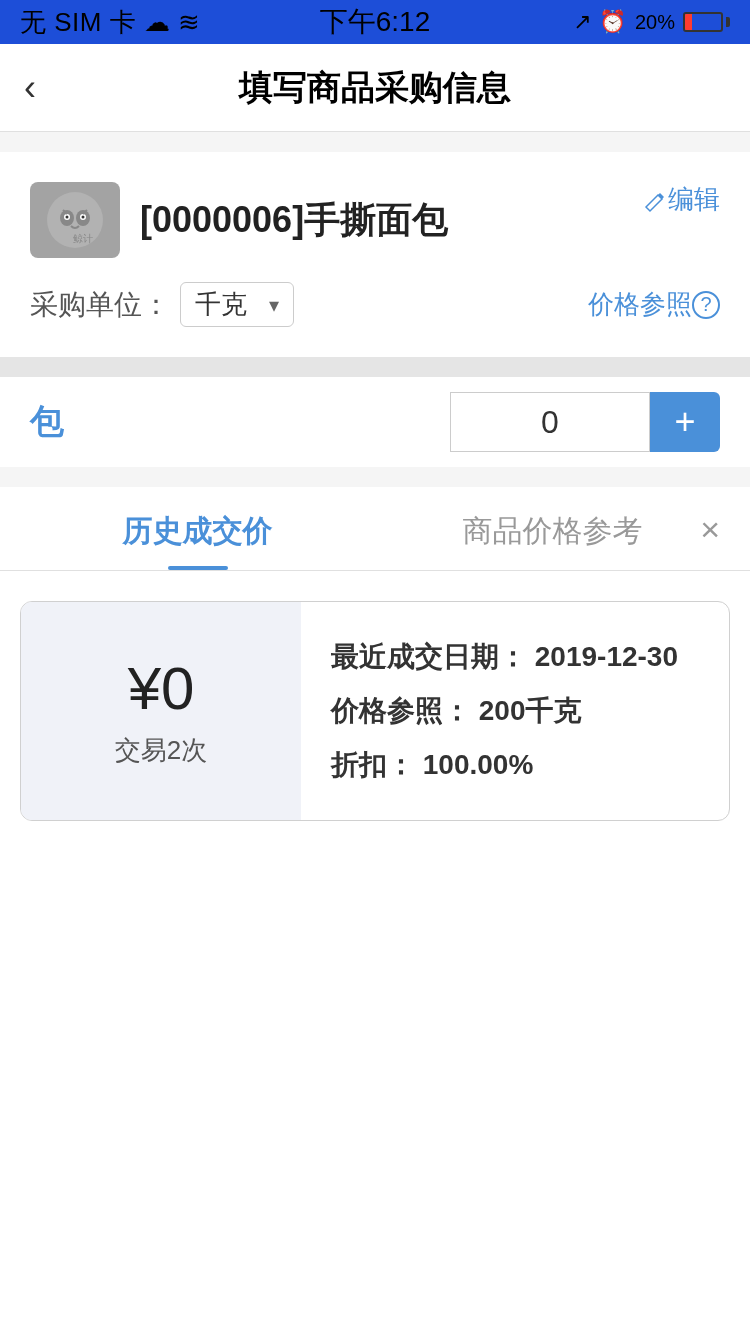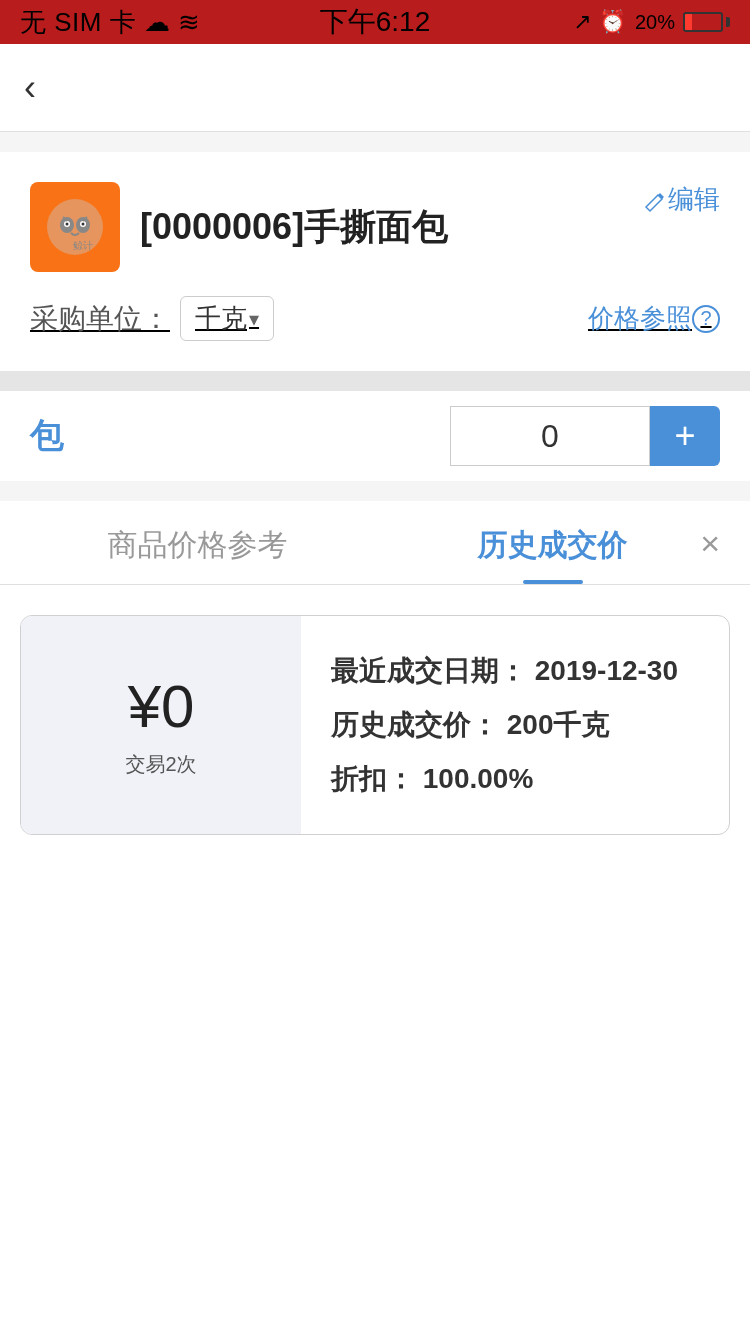--- a/index.html
+++ b/index.html
@@ -9,21 +9,21 @@
       min-height: 1334px;
       font-family: -apple-system, "PingFang SC", "Helvetica Neue", Arial, sans-serif;
       background: #f5f5f5;
       overflow-x: hidden;
     }
 
     
     .status-bar {
       width: 750px;
       height: 44px;
-      background: #b91c1c;
+      background: #1d4ed8;
       display: flex;
       align-items: center;
       justify-content: space-between;
       padding: 0 20px;
     }
     .status-left {
       font-size: 26px;
       font-weight: 500;
       color: #000;
       letter-spacing: 0.5px;
@@ -106,22 +106,22 @@
       align-items: flex-start;
       justify-content: space-between;
     }
     .product-left {
       display: flex;
       align-items: center;
       gap: 20px;
     }
     .product-thumbnail {
       width: 90px;
-      height: 90px;
-      background: #f97316;
+      height: 76px;
+      background: #a3a3a3;
       border-radius: 8px;
       display: flex;
       align-items: center;
       justify-content: center;
       flex-shrink: 0;
     }
     .owl-icon {
       width: 60px;
       height: 60px;
     }
@@ -136,38 +136,37 @@
       white-space: nowrap;
       display: flex;
       align-items: center;
       cursor: pointer;
     }
     .product-bottom-row {
       display: flex;
       align-items: center;
       justify-content: space-between;
       margin-top: 24px;
-      text-decoration: underline;
     }
     .unit-row {
       display: flex;
       align-items: center;
       gap: 10px;
       font-size: 28px;
       color: #555;
     }
     .unit-selector {
       border: 1px solid #ccc;
       border-radius: 6px;
       padding: 4px 14px;
       font-size: 26px;
       color: #333;
       display: flex;
       align-items: center;
-      gap: 2px;
+      gap: 22px;
       cursor: pointer;
     }
     .price-ref-btn {
       display: flex;
       align-items: center;
       font-size: 26px;
       color: #4a90d9;
       cursor: pointer;
     }
     .help-circle {
@@ -304,21 +303,21 @@
       align-items: center;
       justify-content: center;
       padding: 40px 20px;
     }
     .price-amount {
       font-size: 60px;
       color: #222;
       font-weight: 400;
     }
     .price-transactions {
-      font-size: 20px;
+      font-size: 26px;
       color: #555;
       margin-top: 10px;
     }
     .price-right-panel {
       flex: 1;
       padding: 36px 30px;
       display: flex;
       flex-direction: column;
       gap: 16px;
       font-weight: bold;
@@ -348,20 +347,21 @@
       <div class="battery-body">
         <div class="battery-fill"></div>
       </div>
       <div class="battery-tip"></div>
     </div>
   </div>
 </div>
 
 <div class="nav-bar">
   <span class="nav-back">‹</span>
+  <span class="nav-title">填写商品采购信息</span>
 </div>
 
 <div class="product-card">
   <div class="product-top-row">
     <div class="product-left">
       <div class="product-thumbnail">
 
         <svg class="owl-icon" viewBox="0 0 60 60" fill="none" xmlns="http://www.w3.org/2000/svg">
           <circle cx="30" cy="30" r="28" fill="#c8c8c8" opacity="0.4"></circle>
           <ellipse cx="22" cy="28" rx="7" ry="8" fill="#888"></ellipse>
@@ -412,44 +412,44 @@
     </div>
     <div class="qty-plus-btn">
       <span>+</span>
     </div>
   </div>
 </div>
 
 <div class="bottom-panel">
 
   <div class="tab-bar">
+    <div class="tab-item active">
+      <span>历史成交价</span>
+    </div>
     <div class="tab-item">
       <span>商品价格参考</span>
-    </div>
-    <div class="tab-item active">
-      <span>历史成交价</span>
     </div>
     <div class="close-btn">
       <span>×</span>
     </div>
   </div>
 
   <div class="history-content">
     <div class="price-card">
       <div class="price-left-panel">
         <div class="price-amount">¥0</div>
         <div class="price-transactions">交易2次</div>
       </div>
       <div class="price-right-panel">
         <div class="price-detail-item">
           <span>最近成交日期：</span>
           <span>2019-12-30</span>
         </div>
         <div class="price-detail-item">
-          <span>历史成交价：</span>
+          <span>价格参照：</span>
           <span>200千克</span>
         </div>
         <div class="price-detail-item">
           <span>折扣：</span>
           <span>100.00%</span>
         </div>
       </div>
     </div>
   </div>
 </div>

